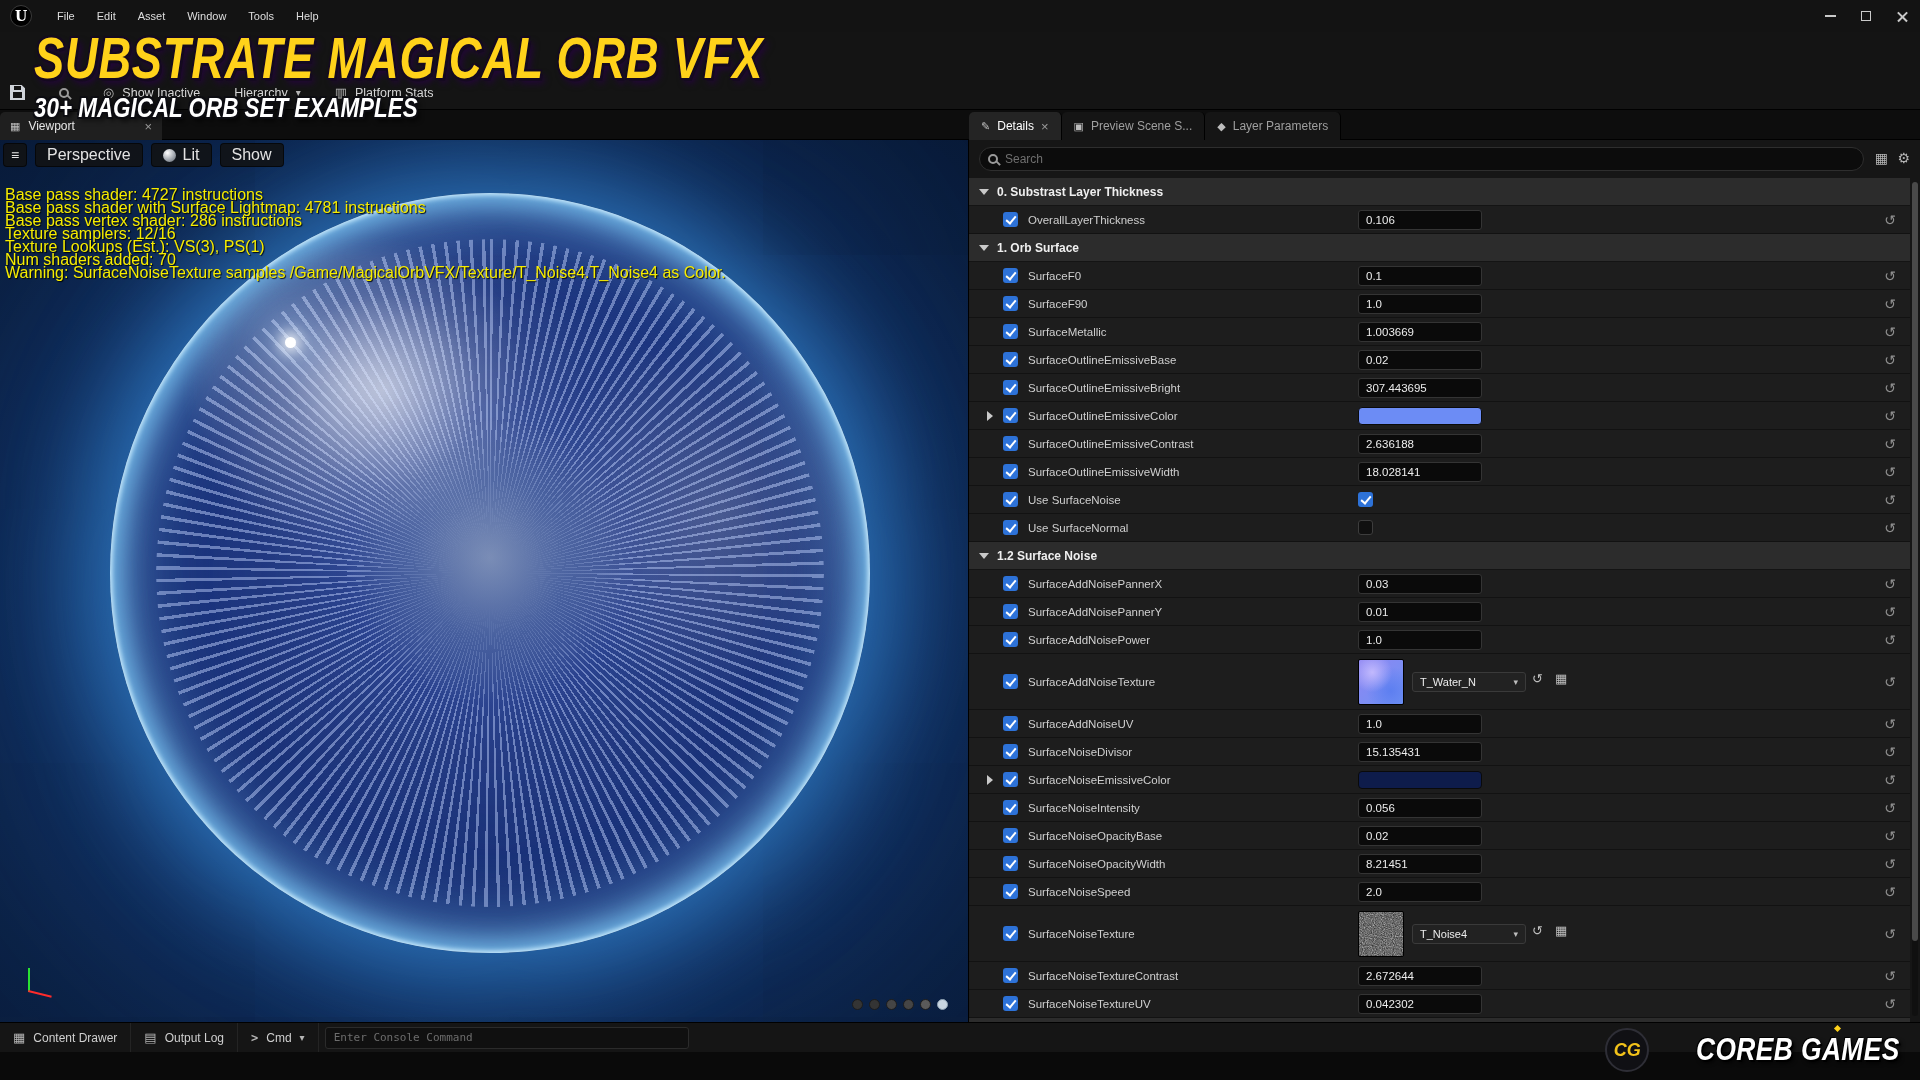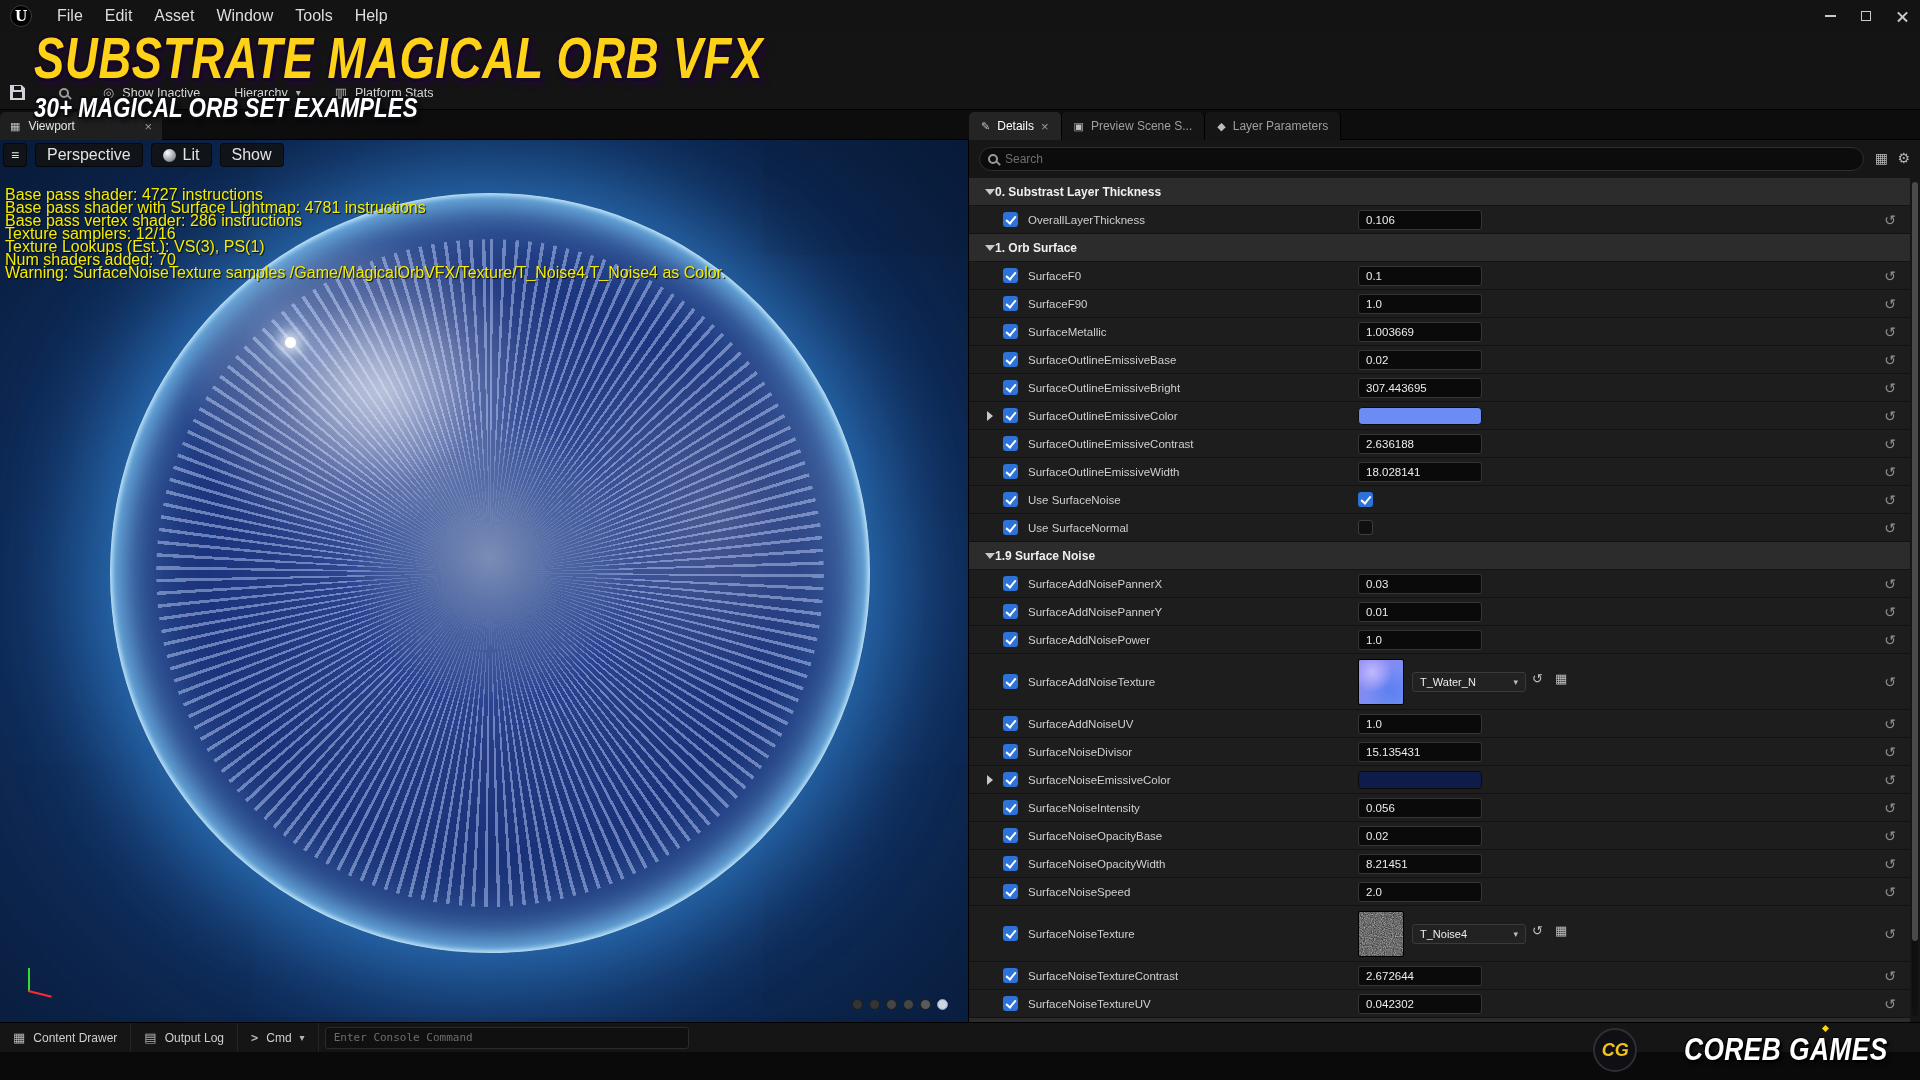--- a/index.html
+++ b/index.html
@@ -3,21 +3,21 @@
 <meta charset="utf-8">
 <style>
   * { box-sizing: border-box; margin: 0; padding: 0; }
   html,body { background:#000; }
   body { font-family:"Liberation Sans", sans-serif; }
   .screen { position:relative; width:1920px; height:1080px; overflow:hidden; background:#111; }
 
   
   .menubar { position:absolute; top:0; left:0; right:0; height:32px; background:#131313; display:flex; align-items:center; z-index:12; }
   .ue-logo { width:22px; height:22px; margin:0 14px 0 10px; border-radius:50%; background:#000; border:1px solid #3a3a3a; color:#fff; display:flex; align-items:center; justify-content:center; font-weight:bold; font-size:14px; font-family:"DejaVu Serif", serif; }
-  .menu-item { padding:0 11px; font-size:16px; color:#dedede; height:100%; display:flex; align-items:center; cursor:default; }
+  .menu-item { padding:0 11px; font-size:11px; color:#dedede; height:100%; display:flex; align-items:center; cursor:default; }
   .win-controls { margin-left:auto; display:flex; }
   .win-btn { width:36px; height:32px; display:flex; align-items:center; justify-content:center; }
   .wc-min-i { display:block; width:11px; height:2px; background:#c9c9c9; }
   .wc-max-i { display:block; width:10px; height:10px; border:1.5px solid #c9c9c9; }
   .wc-close-i { display:block; position:relative; width:13px; height:13px; }
   .wc-close-i::before, .wc-close-i::after { content:""; position:absolute; left:0; top:6px; width:13px; height:1.8px; background:#c9c9c9; }
   .wc-close-i::before { transform:rotate(45deg); }
   .wc-close-i::after { transform:rotate(-45deg); }
 
   
@@ -88,21 +88,21 @@
   .right-panel { position:absolute; left:968px; top:140px; width:952px; bottom:58px; background:#161616; border-left:1px solid #000; z-index:3; }
   .search-row { position:absolute; left:0; top:0; right:0; height:38px; }
   .search-wrap { position:absolute; left:10px; top:7px; right:56px; height:24px; background:#0c0c0c; border:1px solid #2e2e2e; border-radius:12px; display:flex; align-items:center; padding:0 8px; gap:7px; }
   .search-input { flex:1; background:transparent; border:none; outline:none; color:#d6d6d6; font-size:12px; font-family:"Liberation Sans", sans-serif; }
   .search-input::placeholder { color:#6f6f6f; }
   .panel-ic { position:absolute; top:10px; font-size:14px; color:#b5b5b5; }
   .panel-ic.grid { right:32px; }
   .panel-ic.gear { right:10px; }
 
   .prop-list { position:absolute; top:38px; left:0; right:10px; bottom:0; overflow:hidden; }
-  .sec-row { display:flex; align-items:center; gap:0; height:28px; background:#2c2c2c; border-bottom:1px solid #141414; padding-left:16px; font-weight:bold; font-size:12px; color:#efefef; }
+  .sec-row { display:flex; align-items:center; gap:8px; height:28px; background:#2c2c2c; border-bottom:1px solid #141414; padding-left:10px; font-weight:bold; font-size:12px; color:#efefef; }
   .tri-down { width:0; height:0; border-left:5px solid transparent; border-right:5px solid transparent; border-top:6px solid #c9c9c9; }
   .tri-right { width:0; height:0; border-top:5px solid transparent; border-bottom:5px solid transparent; border-left:6px solid #c9c9c9; }
   .prop-row { position:relative; display:flex; align-items:center; height:28px; background:#1d1d1d; border-bottom:1px solid #121212; padding-left:18px; }
   .prop-row.tall { height:56px; }
   .exp { width:16px; flex:0 0 auto; display:flex; align-items:center; }
   .cb { width:15px; height:15px; border-radius:3px; background:#2d72d8; position:relative; flex:0 0 auto; margin-right:10px; }
   .cb::after { content:""; position:absolute; left:4.5px; top:1.5px; width:4px; height:8px; border:solid #fff; border-width:0 2px 2px 0; transform:rotate(40deg); }
   .cb.off { background:#101010; border:1px solid #3d3d3d; }
   .cb.off::after { display:none; }
   .plabel { color:#cfcfcf; font-size:11.5px; white-space:nowrap; }
@@ -134,21 +134,21 @@
 
   
   .title-overlay { position:absolute; left:34px; top:24px; z-index:40; pointer-events:none; }
   .big-title { font-size:58px; font-weight:900; font-style:italic; color:#ffd21a; letter-spacing:1px; white-space:nowrap;
     transform:scaleX(0.78); transform-origin:left;
     text-shadow:-2px -2px 0 #150a20, 2px -2px 0 #150a20, -2px 2px 0 #150a20, 3px 3px 0 #150a20, 5px 5px 8px rgba(40,0,70,0.85); }
   .sub-title { margin-top:1px; font-size:28px; font-weight:900; font-style:italic; color:#ffffff; white-space:nowrap;
     transform:scaleX(0.80); transform-origin:left;
     text-shadow:-2px -2px 0 #0d0d12, 2px -2px 0 #0d0d12, -2px 2px 0 #0d0d12, 2px 2px 0 #0d0d12, 4px 4px 6px rgba(0,0,0,0.85); }
 
-  .branding { position:absolute; right:32px; bottom:8px; display:flex; align-items:center; gap:11px; z-index:30; }
+  .branding { position:absolute; right:20px; bottom:8px; display:flex; align-items:center; gap:11px; z-index:30; }
   .cg-badge { width:44px; height:44px; border-radius:50%; background:#101014; border:2px solid #2e2e36; color:#f2c21a; font-weight:bold; font-style:italic; font-size:18px; display:flex; align-items:center; justify-content:center; }
   .brand-name { color:#fff; font-size:31px; font-weight:900; font-style:italic; letter-spacing:0.5px; white-space:nowrap;
     transform:scaleX(0.85); transform-origin:right;
     text-shadow:2px 2px 0 #000, -1px -1px 0 #000, 3px 3px 5px rgba(0,0,0,0.9); }
   .spark { position:absolute; width:5px; height:5px; background:#ffd21a; transform:rotate(45deg); top:-2px; right:60px; }
 </style>
 </head>
 <body>
 
 <div class="screen">
@@ -386,21 +386,21 @@
           <span class="exp"></span>
           <span class="cb"></span>
           <span class="plabel">Use SurfaceNormal</span>
           <span class="val-area">
             <span class="cb val-cb off"></span>
           </span>
           <span class="reset">↺</span>
         </div>
         <div class="sec-row">
           <span class="tri-down"></span>
-          <span class="sec-title">1.9 Surface Noise</span>
+          <span class="sec-title">1.2 Surface Noise</span>
         </div>
         <div class="prop-row">
           <span class="exp"></span>
           <span class="cb"></span>
           <span class="plabel">SurfaceAddNoisePannerX</span>
           <span class="val-area">
             <div class="val-box">0.03</div>
           </span>
           <span class="reset">↺</span>
         </div>

